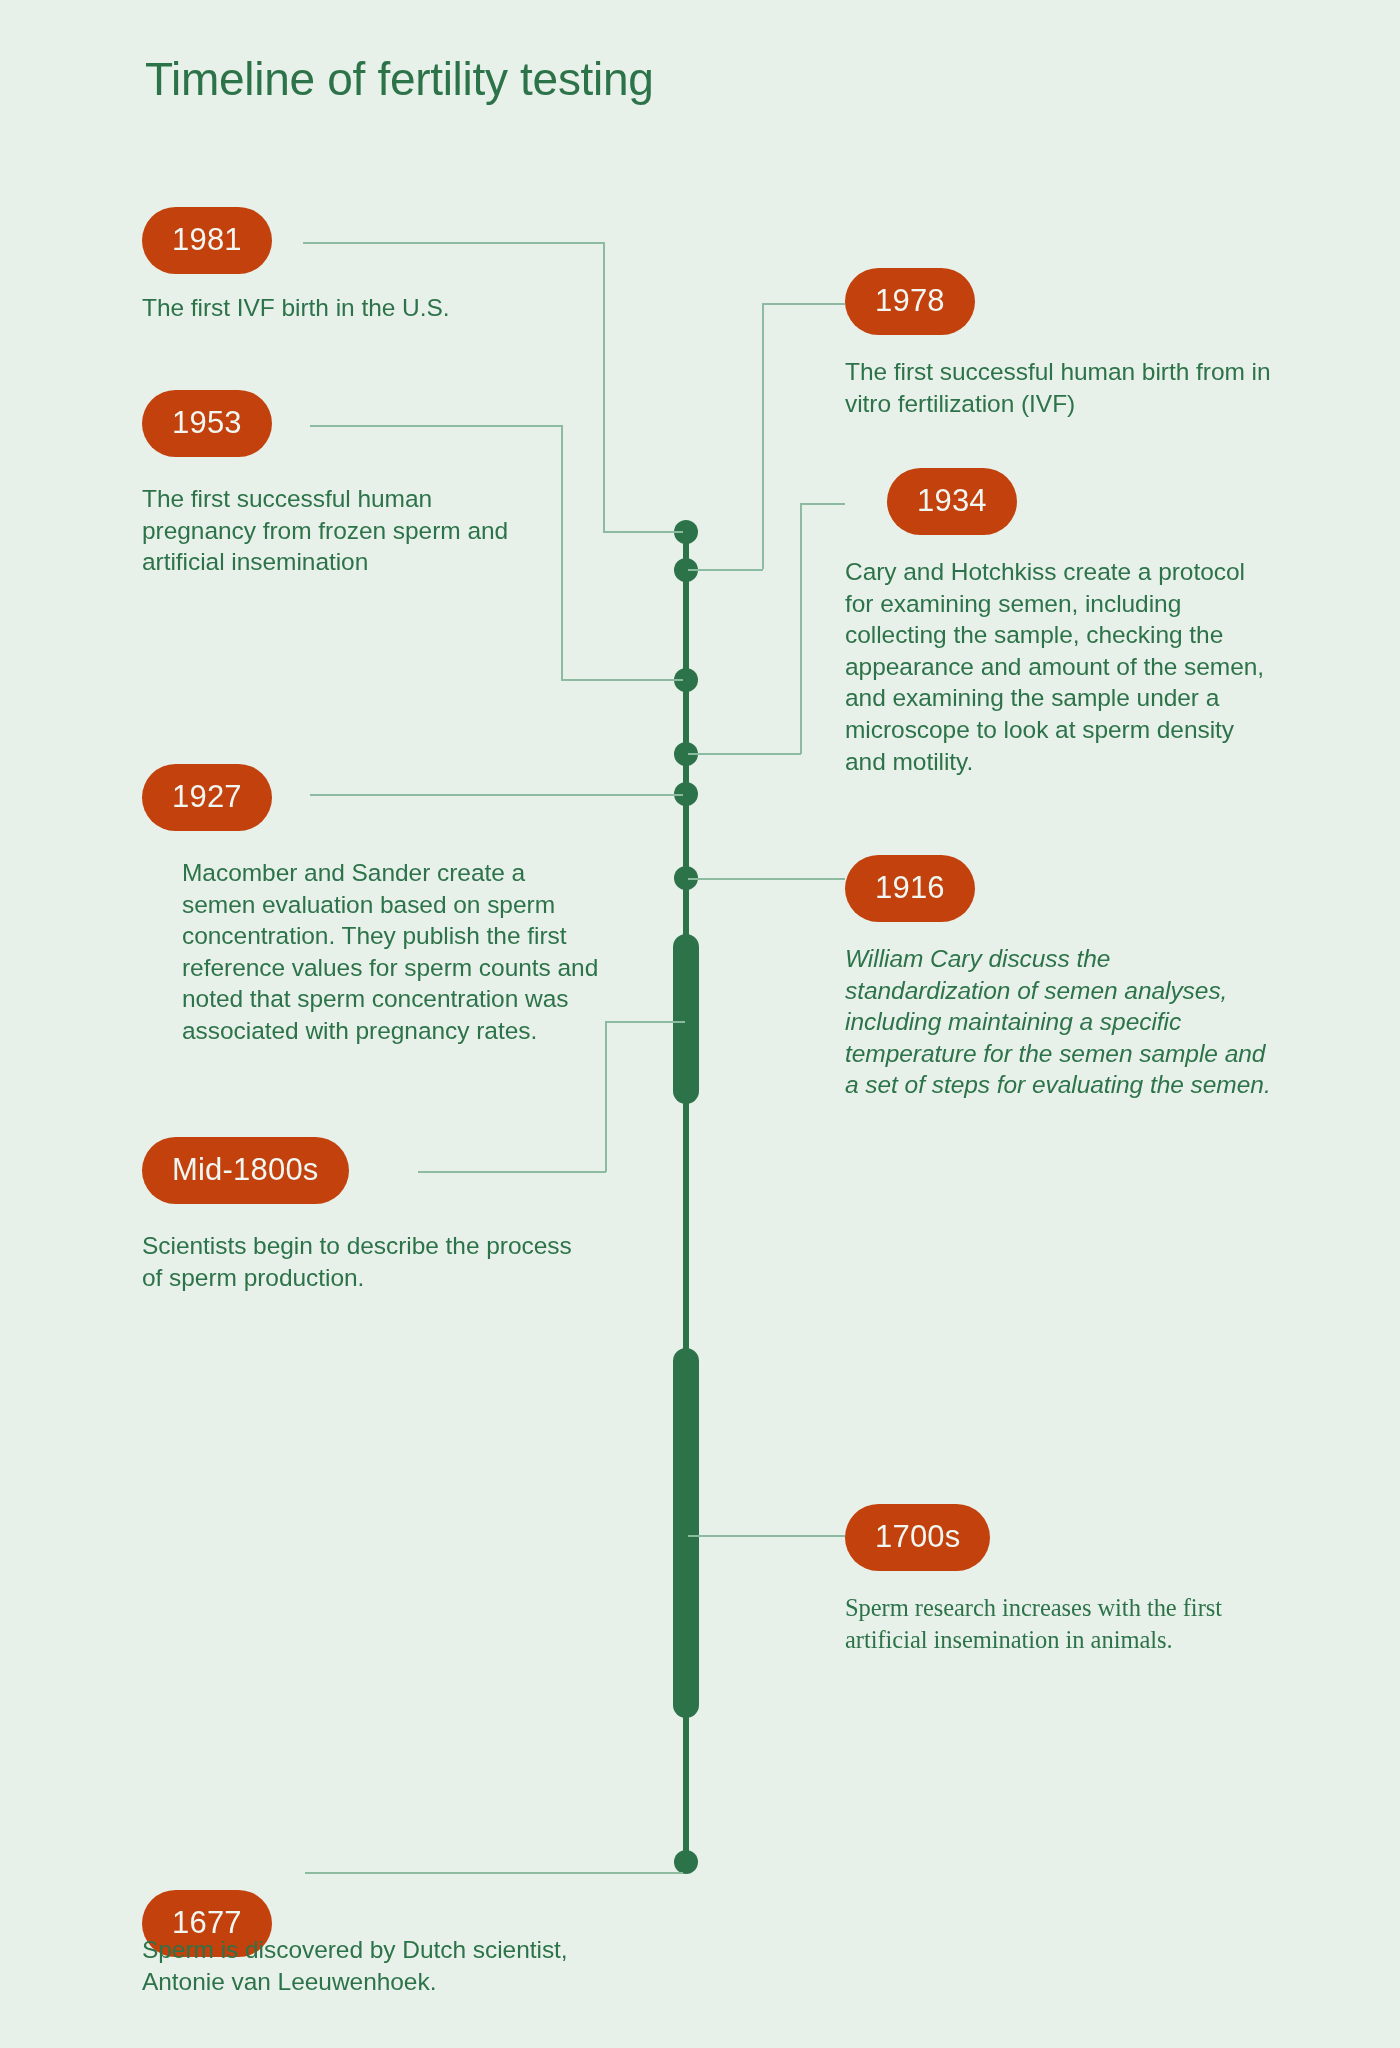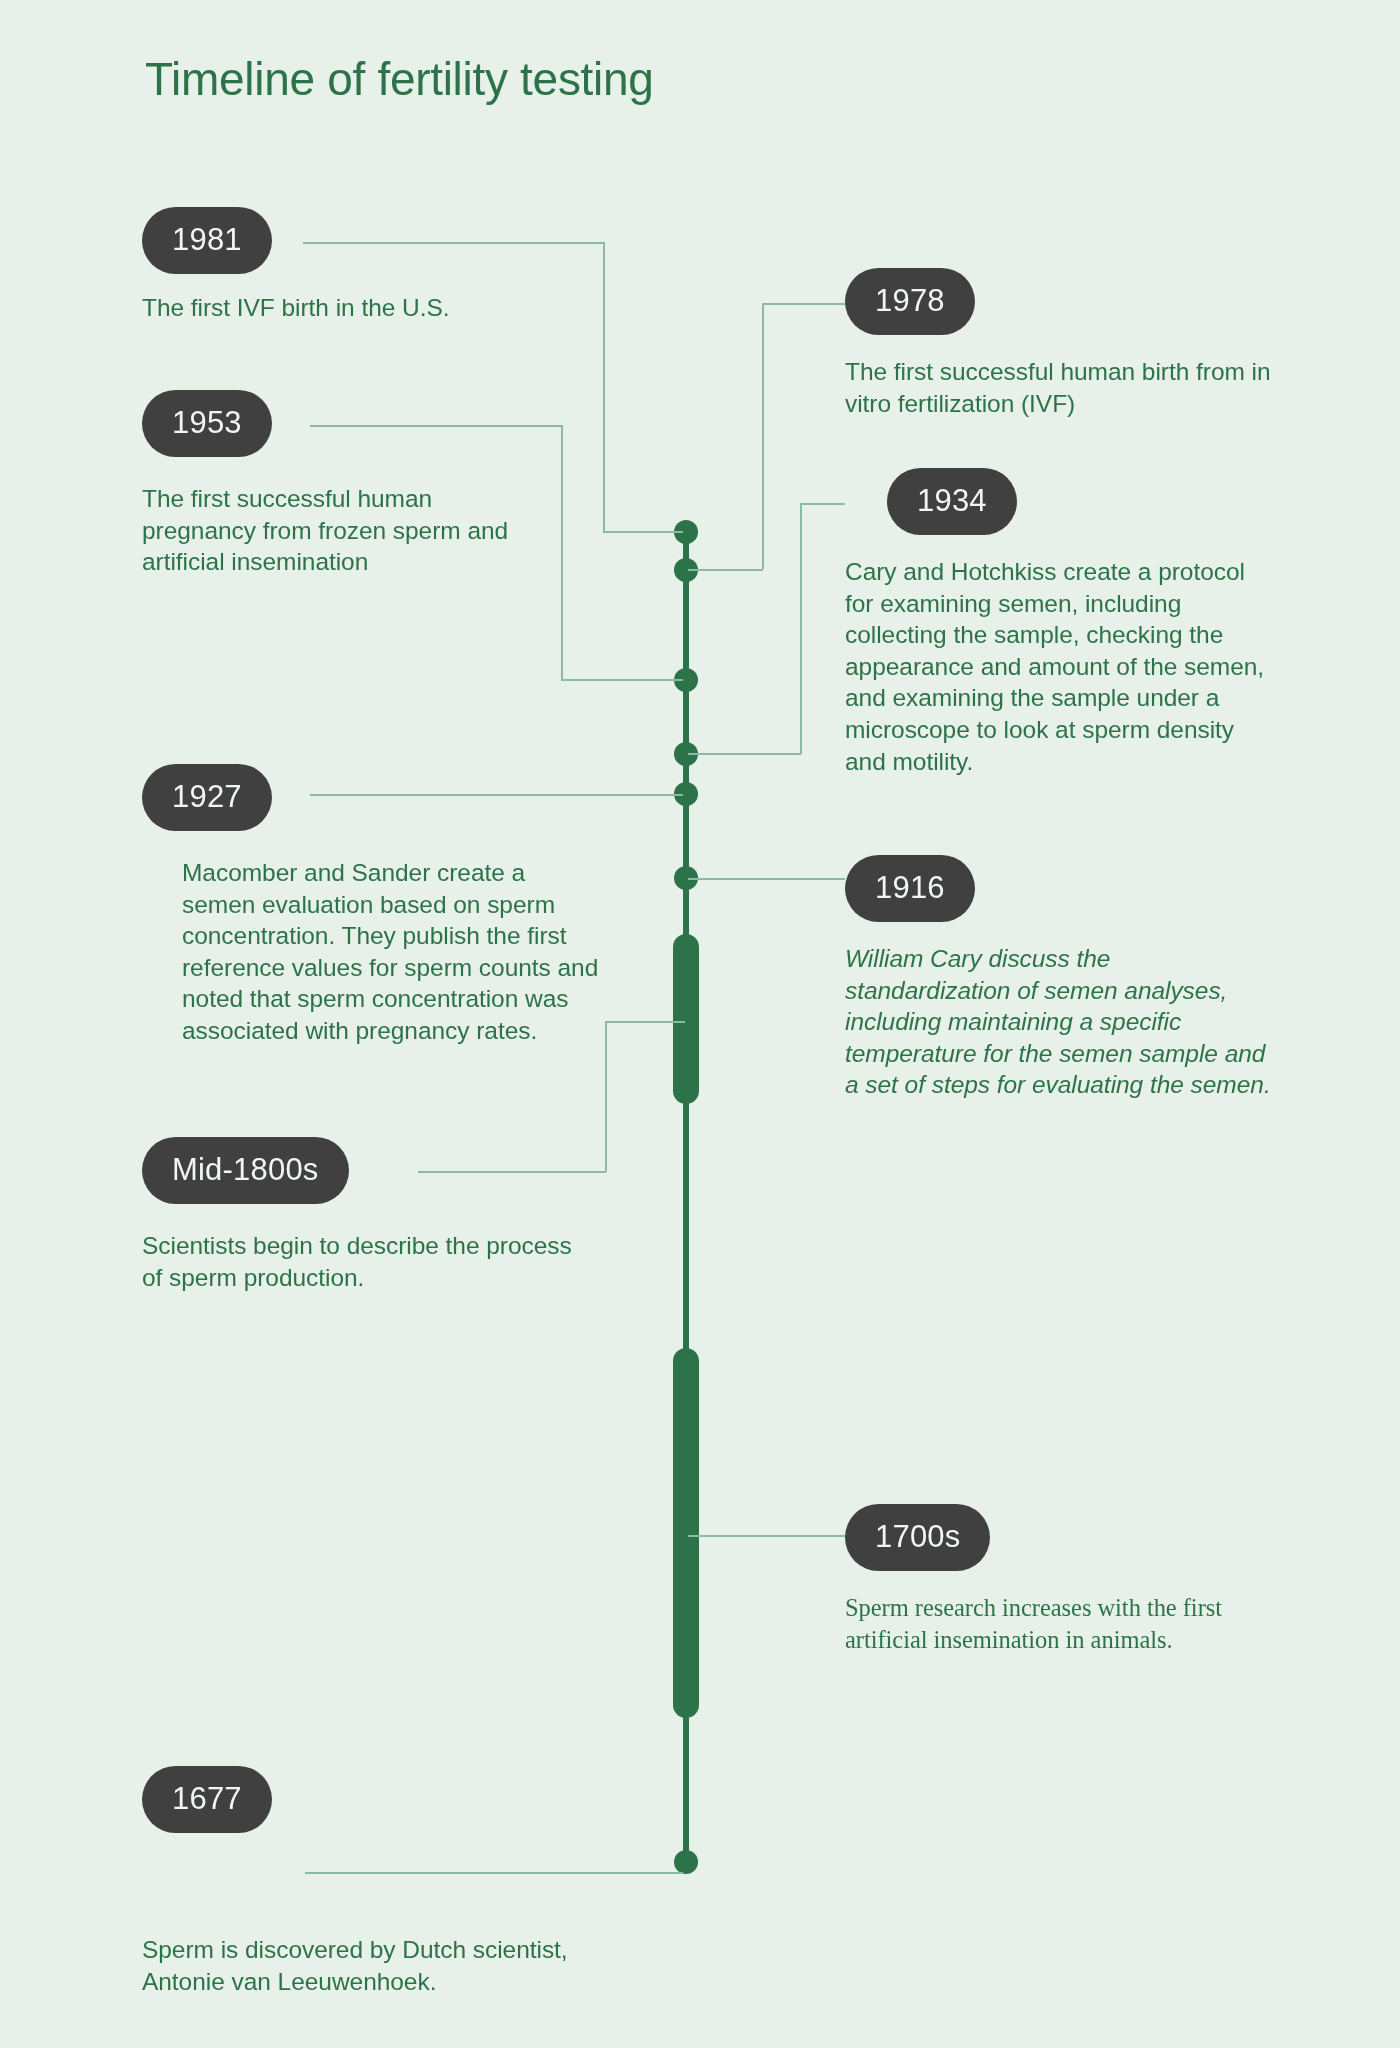--- a/index.html
+++ b/index.html
@@ -68,21 +68,21 @@
     border-top-width: 2px;
   }
   .conn-v {
     width: 0;
     border-left-width: 2px;
   }
 
   
   .year-badge {
     position: absolute;
-    background: #404040;
+    background: #c2410c;
     color: #f0f6f1;
     border-radius: 40px;
     font-size: 31px;
     font-weight: 400;
     line-height: 1;
     padding: 17px 30px 19px 30px;
     white-space: nowrap;
     letter-spacing: 0.2px;
   }
 
@@ -101,21 +101,21 @@
 
   .b-1953 { left: 142px; top: 390px; text-align: right; }
   .d-1953 { left: 142px; top: 483px; width: 400px; }
 
   .b-1929 { left: 142px; top: 764px; }
   .d-1929 { left: 142px; top: 857px; width: 420px; margin-left: 40px; }
 
   .b-mid1800s { left: 142px; top: 1137px; }
   .d-mid1800s { left: 142px; top: 1230px; width: 430px; }
 
-  .b-1677 { left: 142px; top: 1766px; }
+  .b-1677 { left: 142px; top: 1890px; }
   .d-1677 { left: 142px; top: 1934px; width: 500px; }
 
   .b-1978 { left: 845px; top: 268px; }
   .d-1978 { left: 845px; top: 356px; width: 430px; }
 
   .b-1934 { left: 887px; top: 468px; }
   .d-1934 { left: 845px; top: 556px; width: 430px; }
 
   .b-1916 { left: 845px; top: 855px; }
   .d-1916 { left: 845px; top: 943px; width: 430px; font-style: italic; }

